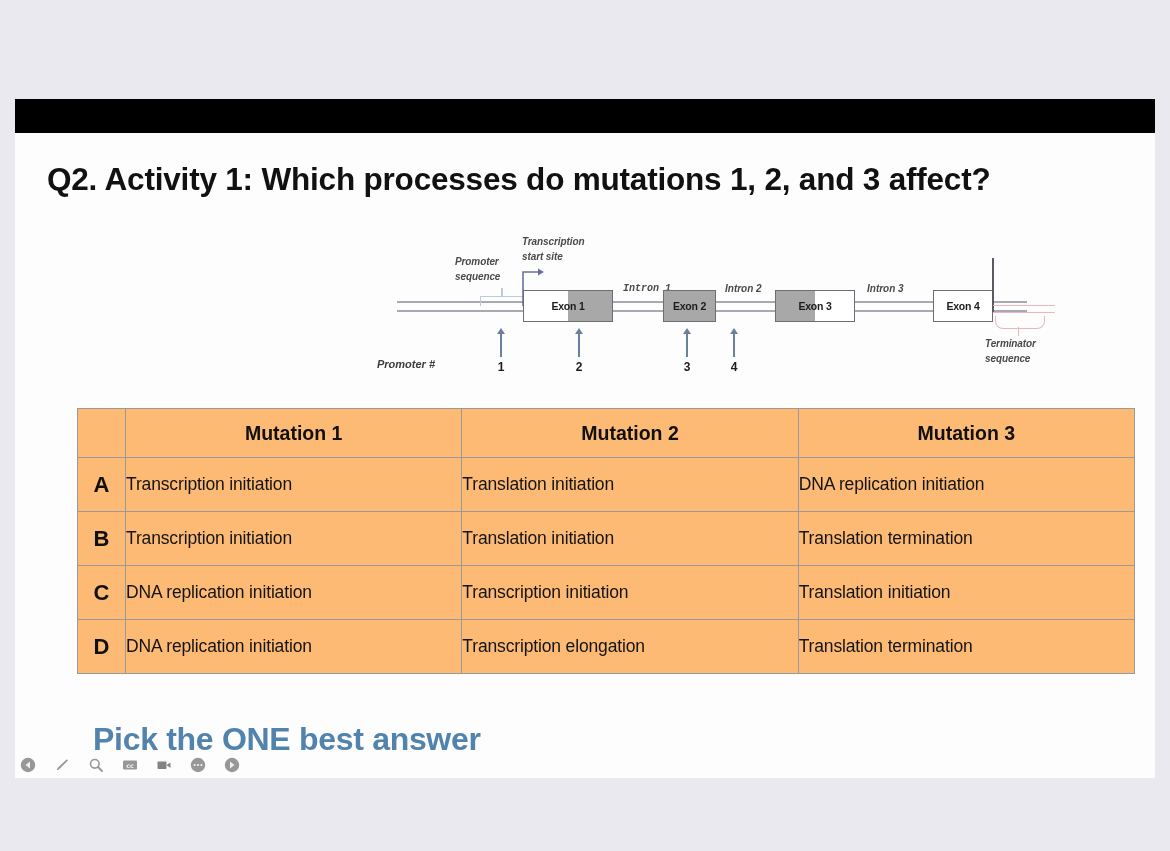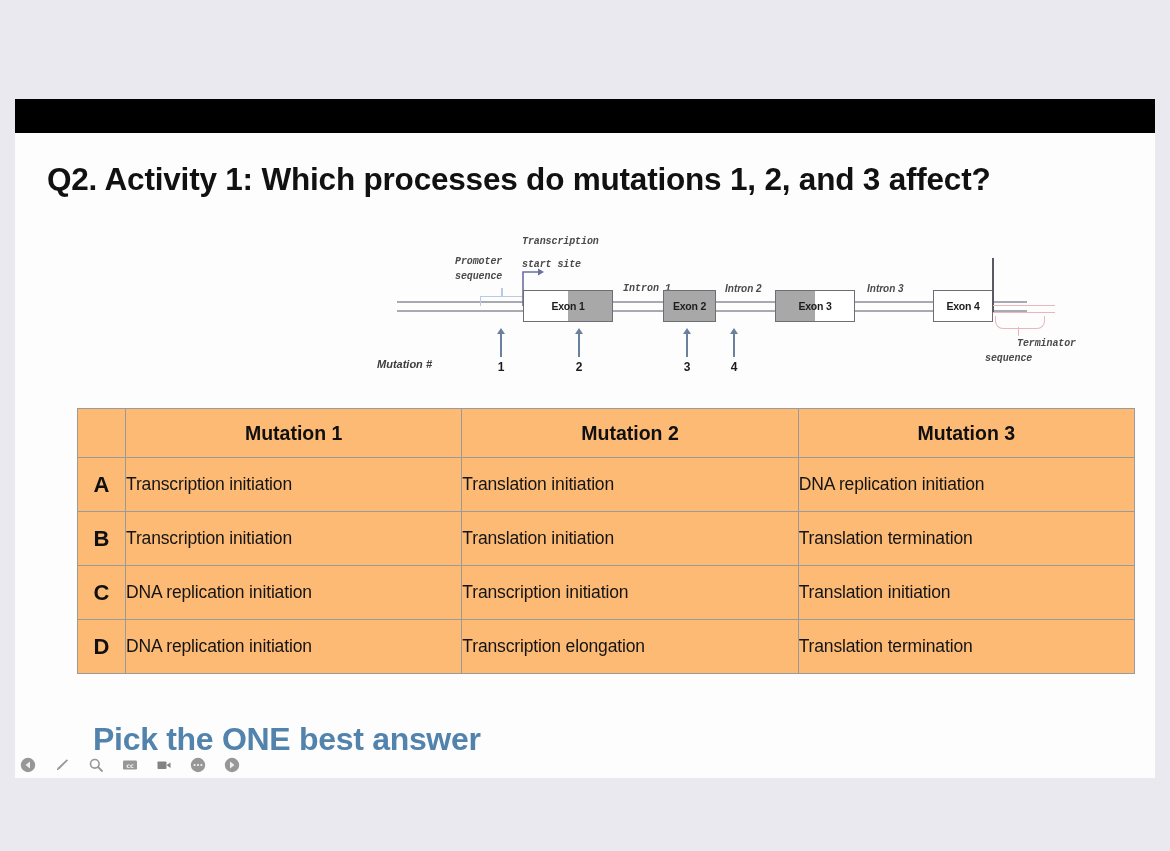--- a/index.html
+++ b/index.html
@@ -61,21 +61,21 @@
   
   #gene-diagram {
     position: absolute;
     left: 340px;
     top: 95px;
     width: 740px;
     height: 165px;
   }
   .dgm-txt {
     position: absolute;
-    font-family: Liberation Mono, monospace;
+    font-family: Liberation Sans, sans-serif;
     font-style: italic;
     font-weight: 700;
     color: #4a4a4a;
     white-space: nowrap;
     letter-spacing: -0.1px;
   }
   .dna-line {
     position: absolute;
     height: 1.5px;
     background: #a9a9b4;
@@ -301,21 +301,21 @@
 
       <div class="dna-line" style="left:42px; top:73px; width:630px;"></div>
       <div class="dna-line" style="left:42px; top:82px; width:630px;"></div>
 
       <div class="dgm-txt" style="left:100px; top:28px; font-size:10px;">Promoter</div>
       <div class="dgm-txt" style="left:100px; top:43px; font-size:10px;">sequence</div>
       <div id="promoter-bracket"></div>
       <div id="promoter-stem"></div>
 
       <div class="dgm-txt" style="left:167px; top:8px; font-size:10px;">Transcription</div>
-      <div class="dgm-txt" style="left:167px; top:31px; font-size:10px;">start site</div>
+      <div class="dgm-txt" style="left:167px; top:23px; font-size:10px;">start site</div>
       <svg id="tss-arrow" viewBox="0 0 26 42">
         <path d="M2,42 L2,8 L20,8" fill="none" stroke="#6b6fa0" stroke-width="1.6"></path>
         <path d="M17,4.5 L23,8 L17,11.5 Z" fill="#6b6fa0"></path>
       </svg>
 
       <div class="exon-box" style="left:168px; top:62px; width:90px;">
         <div class="exon-fill" style="left:50%; right:0;"></div>
         <div class="exon-label">Exon 1</div>
       </div>
 
@@ -337,24 +337,24 @@
 
       <div class="exon-box" style="left:578px; top:62px; width:60px;">
         <div class="exon-label">Exon 4</div>
       </div>
 
       <div id="terminator-tick"></div>
       <div id="terminator-line"></div>
       <div id="terminator-line2"></div>
       <div id="terminator-bracket"></div>
       <div id="terminator-stem"></div>
-      <div class="dgm-txt" style="left:630px; top:110px; font-size:10px;margin-left:32px;">Terminator</div>
+      <div class="dgm-txt" style="left:630px; top:110px; font-size:10px;">Terminator</div>
       <div class="dgm-txt" style="left:630px; top:125px; font-size:10px;">sequence</div>
 
-      <div id="mutation-hash-label">Mutation #</div>
+      <div id="mutation-hash-label">Promoter #</div>
 
       <div class="mut-arrow" style="left:145px; top:105px; height:24px;"></div>
       <div class="mut-num" style="left:136px; top:132px;">1</div>
 
       <div class="mut-arrow" style="left:223px; top:105px; height:24px;"></div>
       <div class="mut-num" style="left:214px; top:132px;">2</div>
 
       <div class="mut-arrow" style="left:331px; top:105px; height:24px;"></div>
       <div class="mut-num" style="left:322px; top:132px;">3</div>
 

